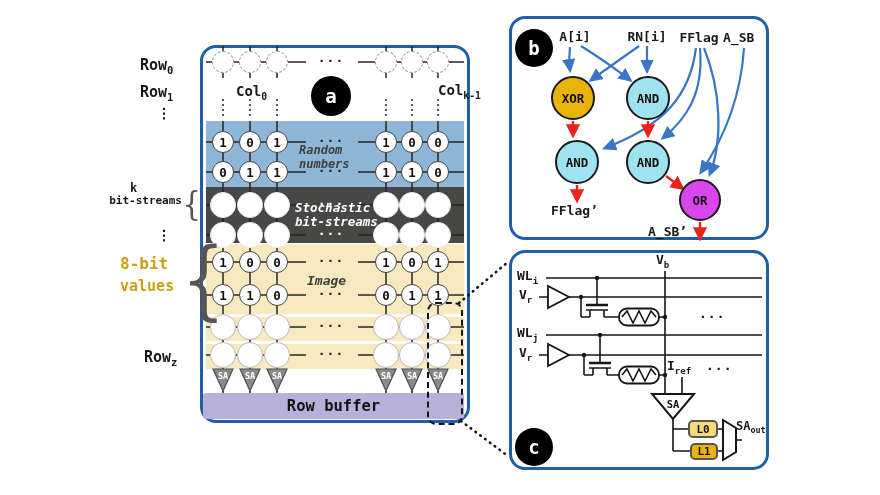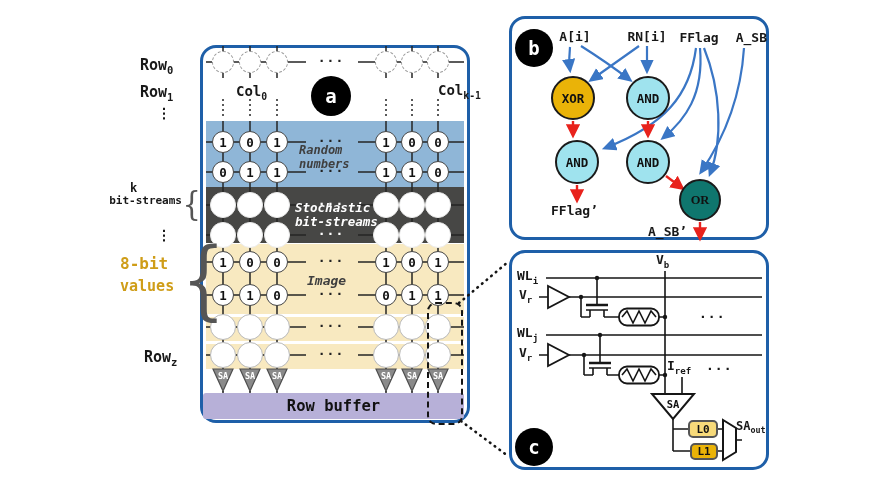--- a/index.html
+++ b/index.html
@@ -200,27 +200,27 @@
     </div>
   <div class="lbl it ctr" style="left:307px;top:273px;width:48px;font-size:13px;color:#3f3f3f;">Image</div>
 
   <div id="row-buffer" style="left:203px;top:393px;width:261px;height:26px;">Row buffer</div>
 
   <div id="zoom-rect" style="left:427px;top:302px;width:32px;height:119px;"></div>
 
   <div class="lbl" style="left:553px;top:29px;width:44px;font-size:13px;text-align:center;">A[i]</div>
   <div class="lbl" style="left:625px;top:29px;width:44px;font-size:13px;text-align:center;">RN[i]</div>
   <div class="lbl" style="left:677px;top:30px;width:44px;font-size:13px;text-align:center;">FFlag</div>
-  <div class="lbl" style="left:723px;top:30px;width:44px;font-size:13px;text-align:right;">A_SB</div>
+  <div class="lbl" style="left:723px;top:30px;width:44px;font-size:13px;text-align:left;">A_SB</div>
 
   <div class="gate" style="left:551px;top:76px;width:44px;height:44px;background:#eab308;">XOR</div>
   <div class="gate" style="left:626px;top:76px;width:44px;height:44px;background:#9fe3ee;">AND</div>
   <div class="gate" style="left:555px;top:140px;width:44px;height:44px;background:#9fe3ee;">AND</div>
   <div class="gate" style="left:626px;top:140px;width:44px;height:44px;background:#9fe3ee;">AND</div>
-  <div class="gate" style="left:679px;top:179px;width:42px;height:42px;background:#0f766e;font-family:Liberation Serif, serif;">OR</div>
+  <div class="gate" style="left:679px;top:179px;width:42px;height:42px;background:#d946ef;">OR</div>
 
   <div class="lbl ctr" style="left:551px;top:203px;width:56px;font-size:13px;">FFlag’</div>
   <div class="lbl ctr" style="left:648px;top:224px;width:56px;font-size:13px;">A_SB’</div>
 
   <div class="lbl" style="left:656px;top:252px;font-size:13px;">
     <span>V</span><sub>b</sub></div>
   <div class="lbl" style="left:517px;top:268px;font-size:13px;">
     <span>WL</span><sub>i</sub></div>
   <div class="lbl" style="left:519px;top:287px;font-size:13px;">
     <span>V</span><sub>r</sub></div>

